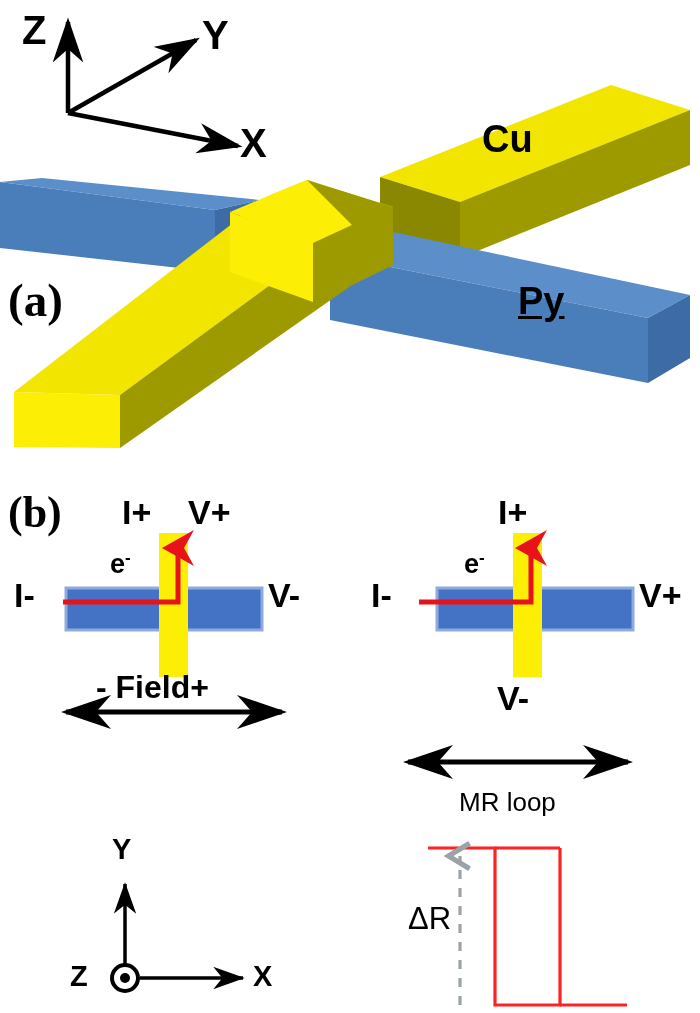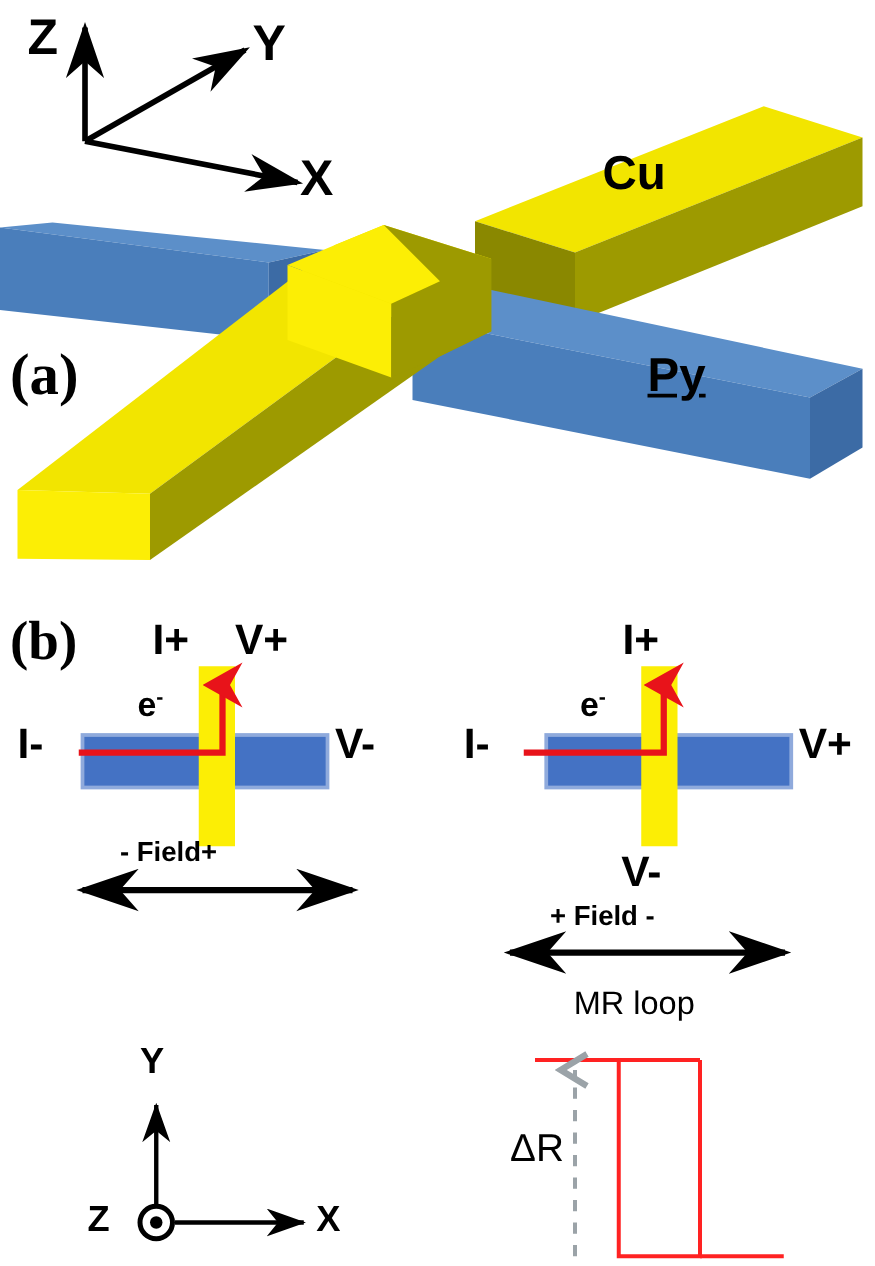--- a/index.html
+++ b/index.html
@@ -48,21 +48,21 @@
   }
   .mat-label {
     font-size: 38px;
     font-weight: bold;
   }
   .term {
     font-size: 34px;
     font-weight: bold;
   }
   .field-label {
-    font-size: 22px;
+    font-size: 32px;
     font-weight: bold;
   }
   .echarge {
     font-size: 27px;
     font-weight: bold;
   }
   .echarge sup {
     font-size: 17px;
     vertical-align: super;
   }
@@ -204,21 +204,20 @@
   <div class="lbl term" style="left:14px; top:578px;">I-</div>
   <div class="lbl term" style="left:268px; top:578px;">V-</div>
   <div class="lbl echarge" style="left:110px; top:549px;"><span>e</span><sup>-</sup></div>
   <div class="lbl field-label" style="left:96px; top:671px;">- Field+</div>
 
   <div class="lbl term" style="left:498px; top:495px;">I+</div>
   <div class="lbl term" style="left:497px; top:681px;">V-</div>
   <div class="lbl term" style="left:371px; top:578px;">I-</div>
   <div class="lbl term" style="left:639px; top:578px;">V+</div>
   <div class="lbl echarge" style="left:464px; top:549px;"><span>e</span><sup>-</sup></div>
-  <div class="lbl field-label" style="left:440px; top:722px;">+ Field -</div>
 
   <div class="lbl axis2-letter" style="left:112px; top:835px;">Y</div>
   <div class="lbl axis2-letter" style="left:253px; top:962px;">X</div>
   <div class="lbl axis2-letter" style="left:70px; top:962px;">Z</div>
 
   <div class="lbl mr-title" style="left:459px; top:789px; font-weight:normal;">MR loop</div>
   <div class="lbl dr-label" style="left:408px; top:903px; font-weight:normal;text-align:right;">ΔR</div>
 
 </div>
 

